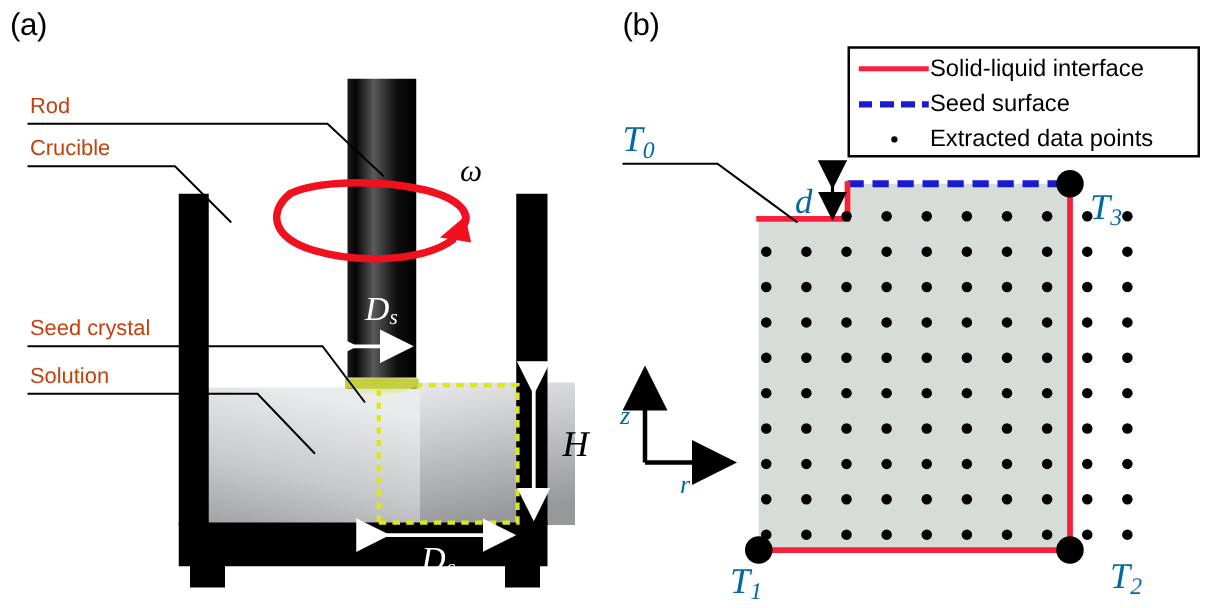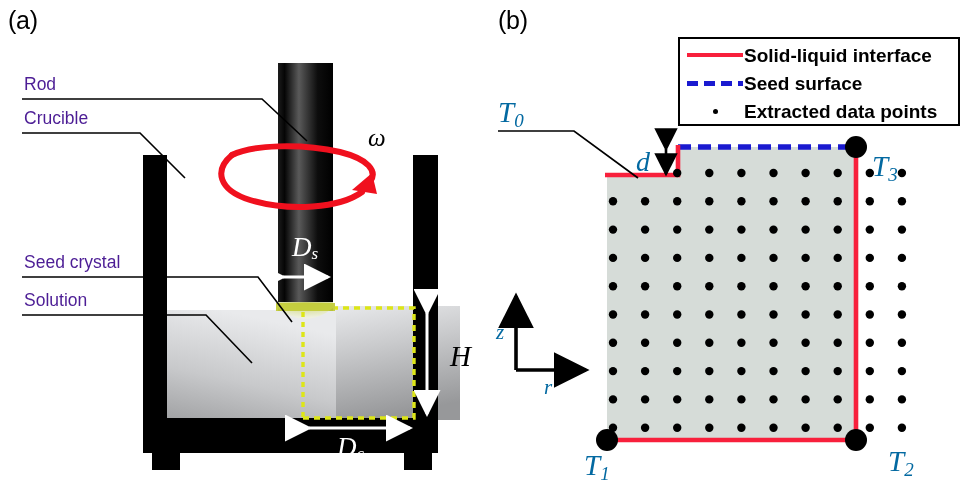--- a/index.html
+++ b/index.html
@@ -35,21 +35,21 @@
     color: #000;
     letter-spacing: -0.3px;
   }
   #panel-a-label { left: 8px;  top: 6px; }
   #panel-b-label { left: 10px; top: 6px; }
 
   .callout-label {
     position: absolute;
     font-family: "Liberation Sans", sans-serif;
     font-size: 17.5px;
-    color: #4c1d95;
+    color: #c2410c;
     white-space: nowrap;
   }
 
   .dim-label {
     position: absolute;
     font-family: "Liberation Serif", serif;
     font-style: italic;
     color: #0369a1;
     white-space: nowrap;
   }
@@ -60,21 +60,20 @@
     position: absolute;
     box-sizing: border-box;
     border: 2px solid #000;
     background: #fff;
     padding: 2px 6px 3px 6px;
   }
   .legend-row {
     display: flex;
     align-items: center;
     height: 28px;
-    font-weight: bold;
   }
   .legend-key {
     width: 58px;
     flex: 0 0 58px;
     display: flex;
     align-items: center;
     justify-content: center;
     height: 100%;
   }
   .key-solid {

